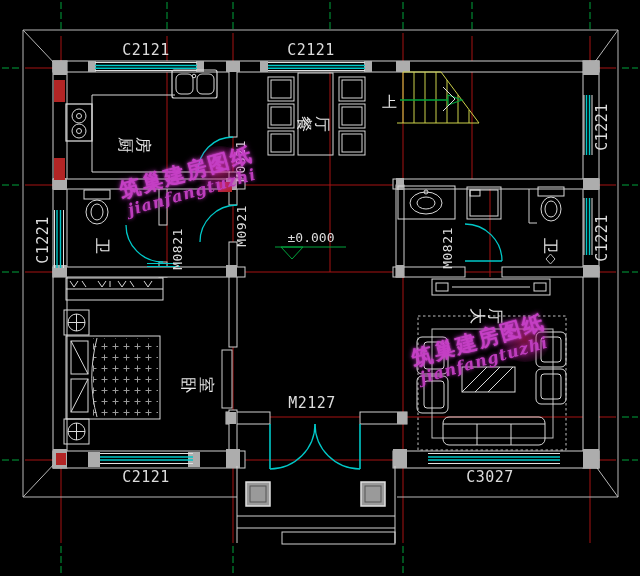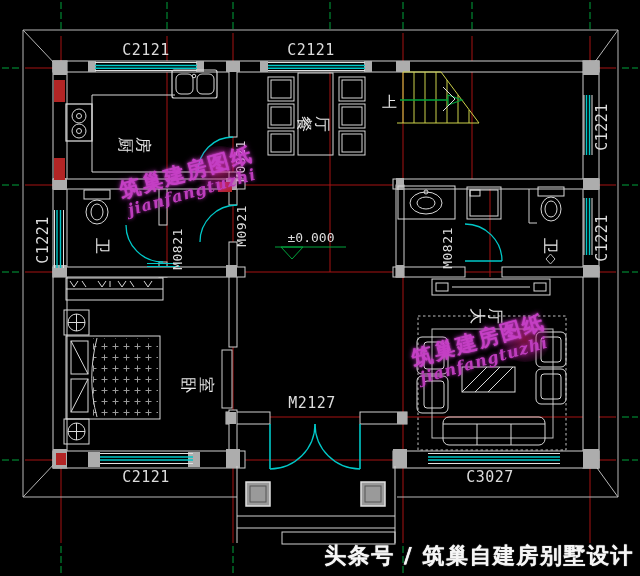--- a/index.html
+++ b/index.html
@@ -393,14 +393,13 @@
   <div class="wm" style="left:106px;top:158px;">
     <div class="l1">筑巢建房图纸</div>
     <div class="l2">jianfangtuzhi</div>
   </div>
   <div class="wm-blob" style="left:497px;top:316px;"></div>
   <div class="wm" style="left:398px;top:326px;">
     <div class="l1">筑巢建房图纸</div>
     <div class="l2">jianfangtuzhi</div>
   </div>
 
-  <div class="footer">头条号 / 筑巢自建房别墅设计</div>
 </div>
 
 </body></html>

